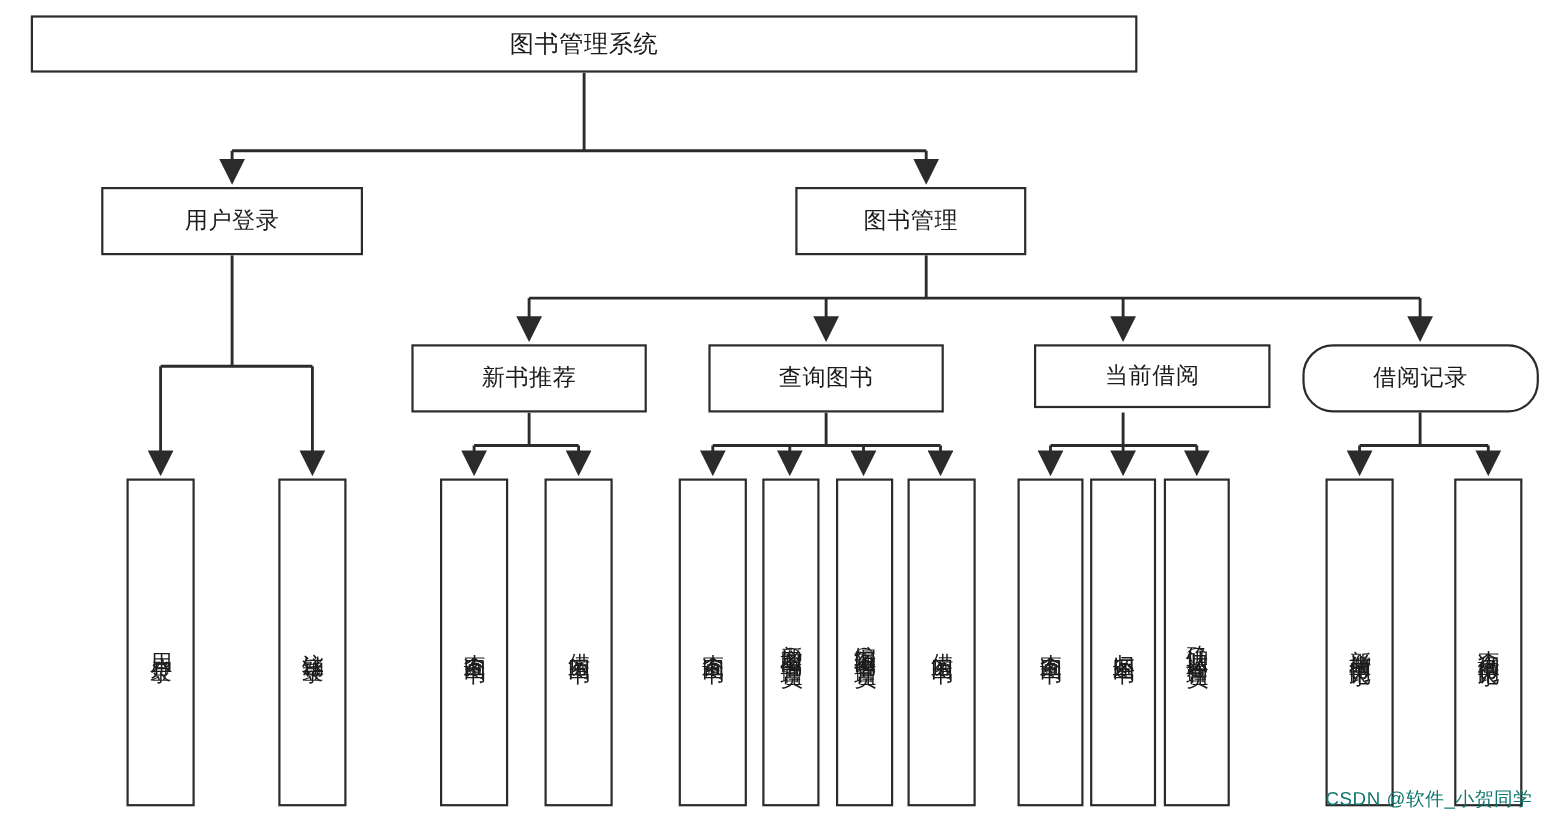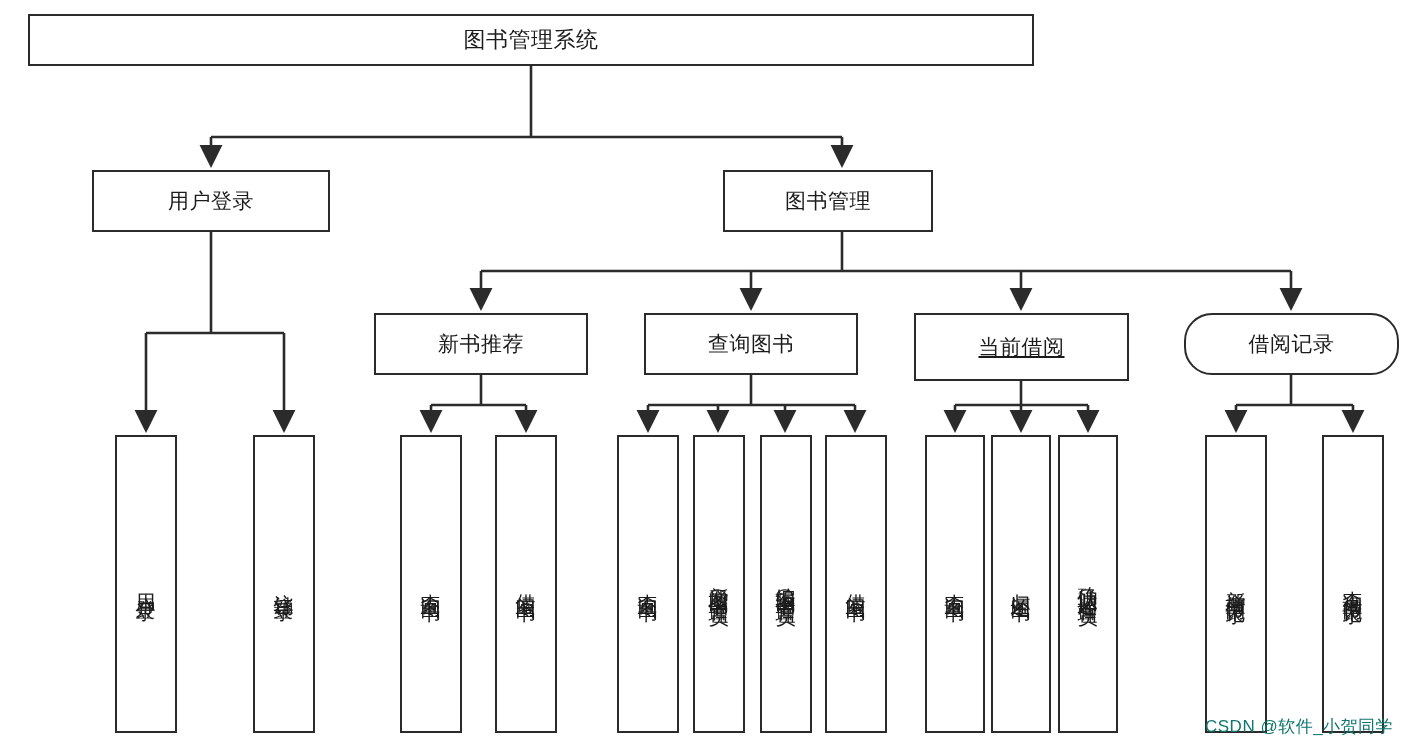--- a/index.html
+++ b/index.html
@@ -129,21 +129,21 @@
   <div class="node level2" style="left:711px; top:170px; width:210px; height:62px;">
     <span>图书管理</span>
   </div>
 
   <div class="node level3" style="left:362px; top:313px; width:214px; height:62px;">
     <span>新书推荐</span>
   </div>
   <div class="node level3" style="left:632px; top:313px; width:214px; height:62px;">
     <span>查询图书</span>
   </div>
-  <div class="node level3" style="left:902px; top:313px; width:215px; height:68px;text-decoration:underline;">
+  <div class="node level3" style="left:928px; top:313px; width:215px; height:58px;">
     <span>当前借阅</span>
   </div>
   <div class="node level3" style="left:1172px; top:313px; width:215px; height:62px;border-radius:28px;">
     <span>借阅记录</span>
   </div>
 
   <div class="node leaf" style="left:103px; top:435px; width:62px; height:298px;">
     <span>用户登录</span>
   </div>
   <div class="node leaf" style="left:241px; top:435px; width:62px; height:298px;">

